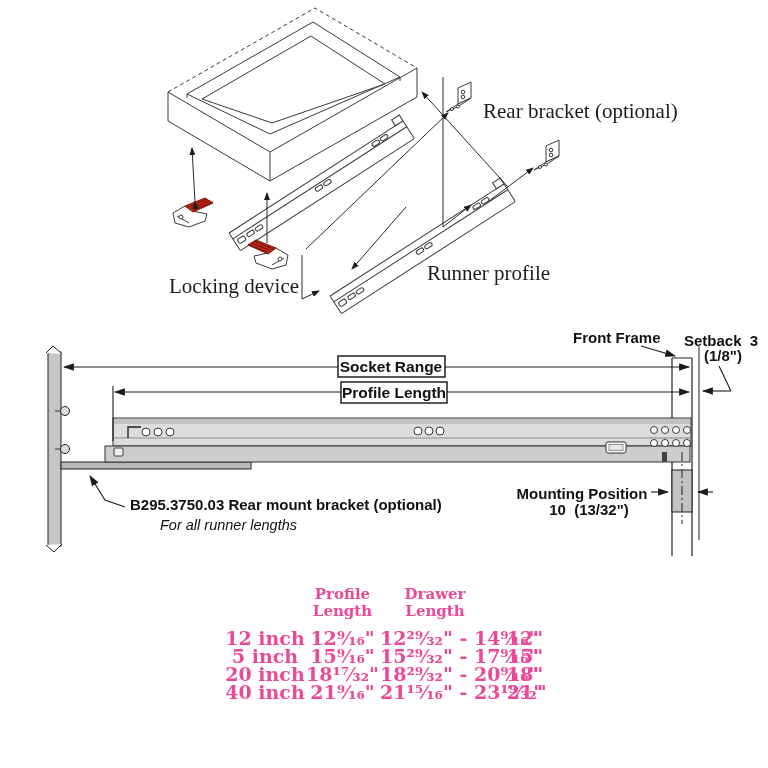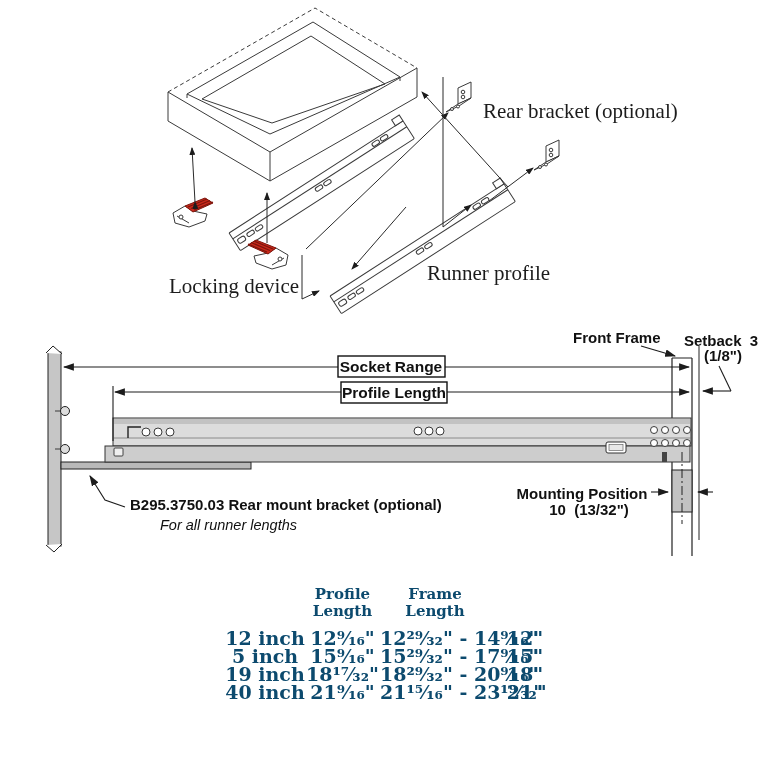--- a/index.html
+++ b/index.html
@@ -10,21 +10,21 @@
   .lbl-serif{font-family:"Liberation Serif",serif;font-size:21px;fill:#1c1c1c;}
   .lbl-sansb{font-family:"Liberation Sans",sans-serif;font-weight:bold;font-size:15px;fill:#111;}
   .lbl-box{font-family:"Liberation Sans",sans-serif;font-weight:bold;font-size:15.5px;fill:#111;}
   .lbl-ital{font-family:"Liberation Sans",sans-serif;font-style:italic;font-size:14.5px;fill:#111;}
   .thin{stroke:#3a3a3a;stroke-width:1;fill:none;}
   .thind{stroke:#3a3a3a;stroke-width:1;fill:none;stroke-dasharray:4 3;}
   .part{stroke:#3a3a3a;stroke-width:1;fill:#ffffff;}
   .dim{stroke:#1c1c1c;stroke-width:1.1;fill:none;}
   
   .spec-table{position:absolute;left:225px;top:586px;width:335px;
-      font-family:"DejaVu Serif",serif;font-weight:bold;color:#0c4a6e;}
+      font-family:"DejaVu Serif",serif;font-weight:bold;color:#ec4899;}
   .trow{display:grid;grid-template-columns:80px 75px 110px 70px;}
   .th{font-size:15px;line-height:17px;text-align:center;}
   .td{font-size:19px;line-height:18px;text-align:center;white-space:nowrap;}
   .tbody{margin-top:9px;}
 </style>
 </head>
 <body>
 <div id="stage">
 
 <svg width="768" height="575" viewBox="0 0 768 575">
@@ -191,39 +191,39 @@
 </svg>
 
 <div class="spec-table">
   <div class="trow">
     <div class="th"></div>
     <div class="th">
       <div>Profile</div>
           <div>Length</div>
     </div>
     <div class="th">
-      <div>Frame</div>
+      <div>Drawer</div>
           <div>Length</div>
     </div>
   </div>
   <div class="tbody">
     <div class="trow">
       <div class="td">12 inch</div>
       <div class="td">12⁹⁄₁₆"</div>
       <div class="td">12²⁹⁄₃₂" - 14⁹⁄₁₆"</div>
       <div class="td">12"</div>
     </div>
     <div class="trow">
       <div class="td">5 inch</div>
       <div class="td">15⁹⁄₁₆"</div>
       <div class="td">15²⁹⁄₃₂" - 17⁹⁄₁₆"</div>
       <div class="td">15"</div>
     </div>
     <div class="trow">
-      <div class="td">19 inch</div>
+      <div class="td">20 inch</div>
       <div class="td">18¹⁷⁄₃₂"</div>
       <div class="td">18²⁹⁄₃₂" - 20⁹⁄₁₆"</div>
       <div class="td">18"</div>
     </div>
     <div class="trow">
       <div class="td">40 inch</div>
       <div class="td">21⁹⁄₁₆"</div>
       <div class="td">21¹⁵⁄₁₆" - 23¹⁹⁄₃₂"</div>
       <div class="td">21"</div>
     </div>

